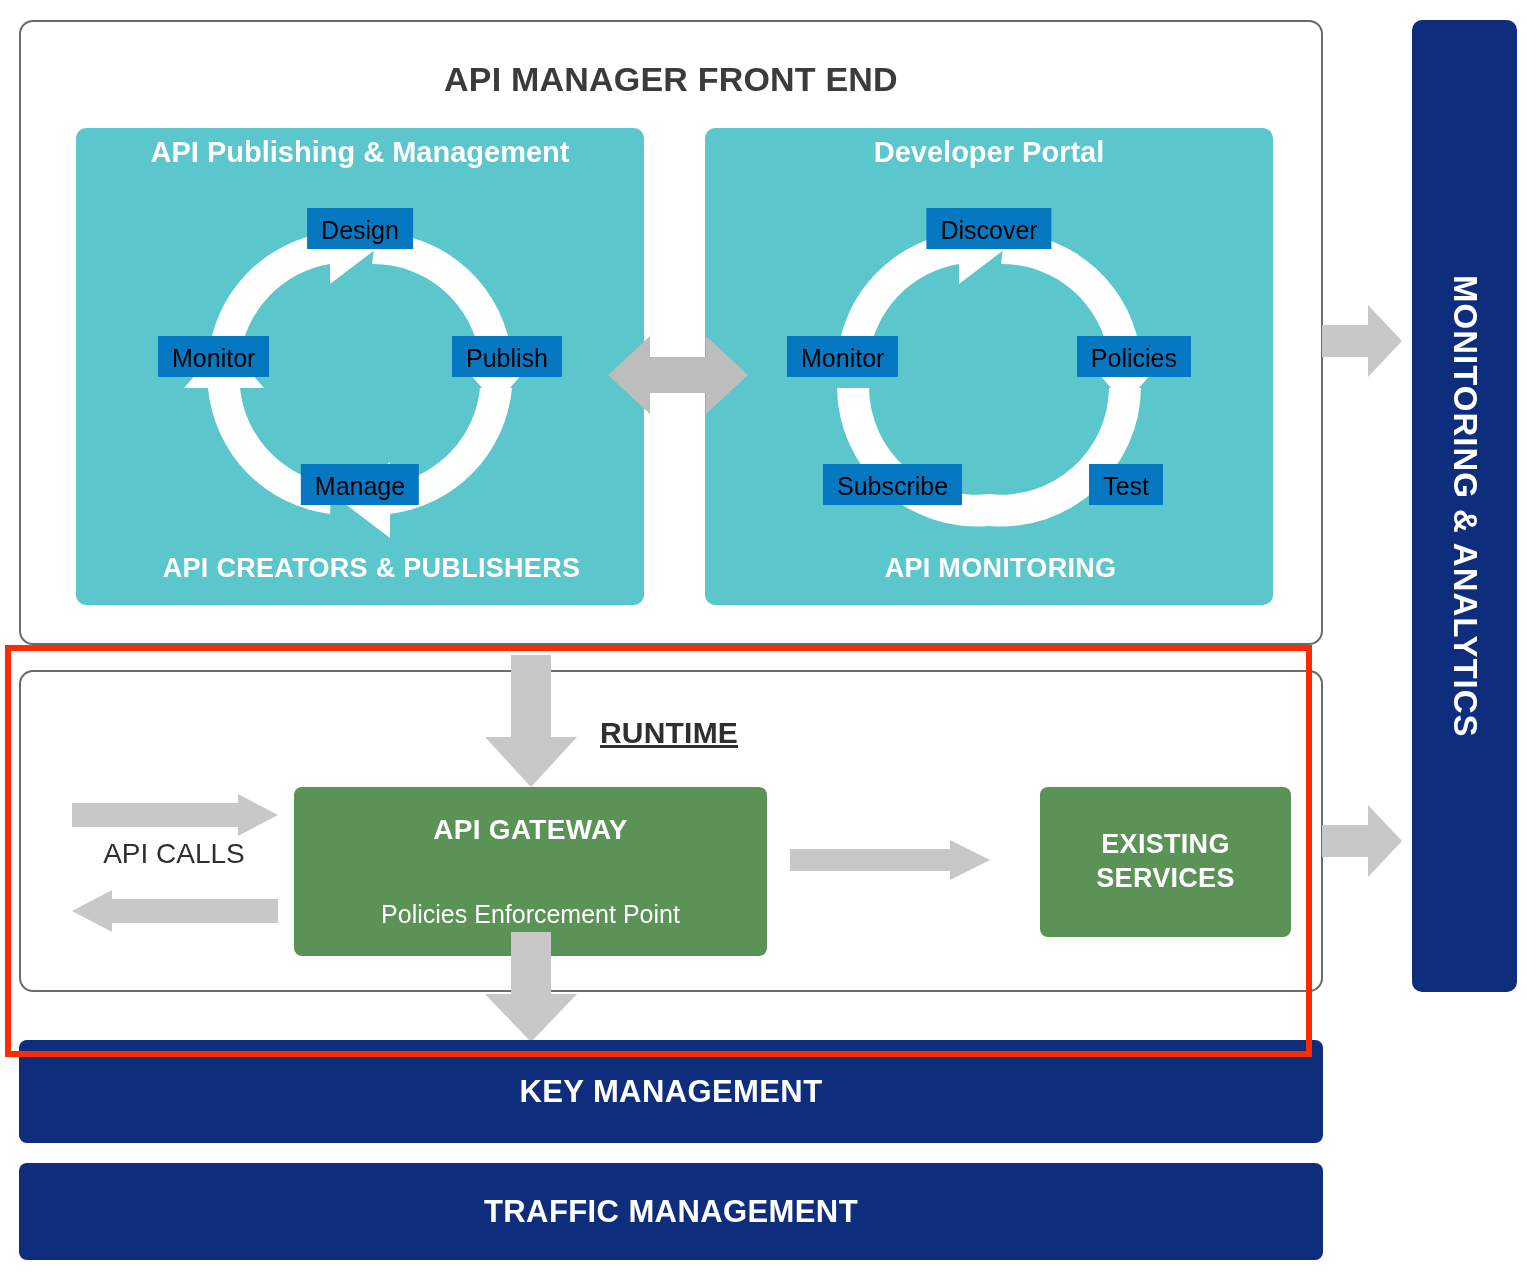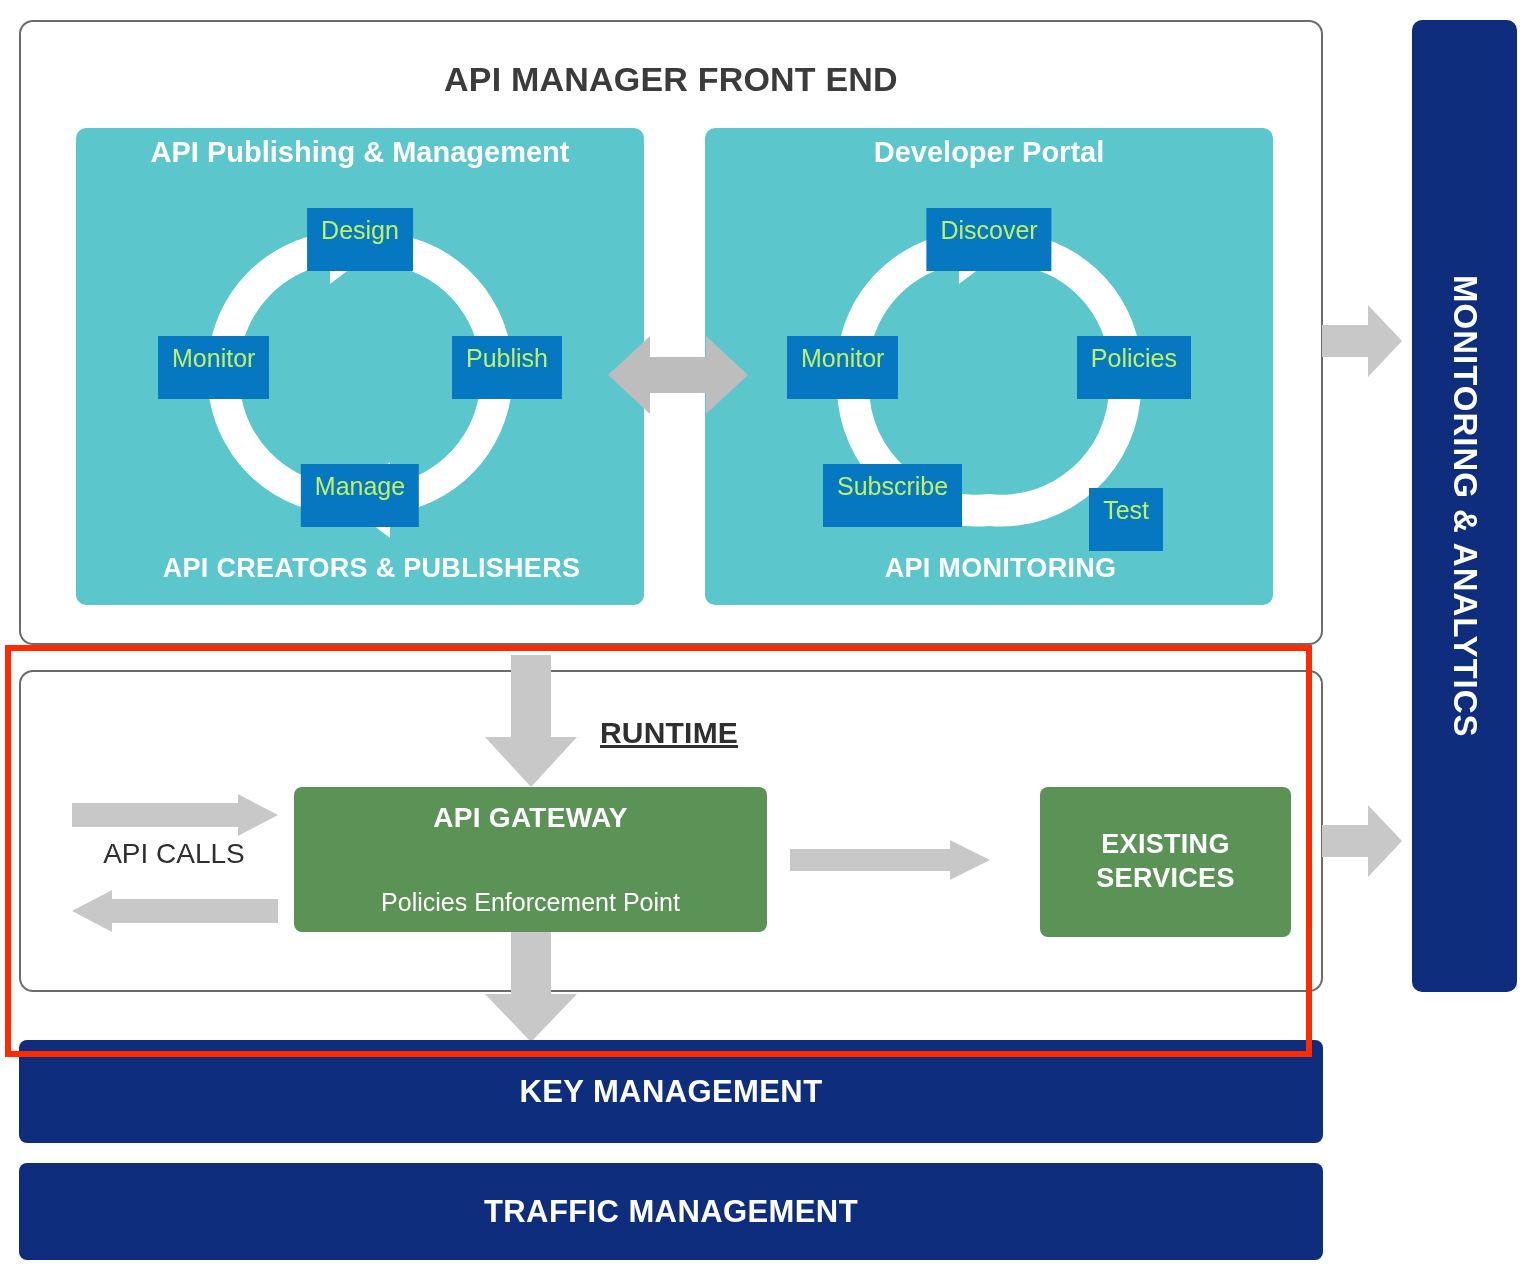--- a/index.html
+++ b/index.html
@@ -90,34 +90,34 @@
     transform: translateX(-50%);
     top: 80px;
     width: 360px;
     height: 330px;
   }
   .ring-wrap svg { display: block; }
 
   .node {
     position: absolute;
     background: #0678c2;
-    color: #bef264;
+    color: #000000;
     font-size: 25px;
     line-height: 1;
-    padding: 10px 14px 28px 14px;
+    padding: 10px 14px 6px 14px;
     white-space: nowrap;
     box-sizing: border-box;
     text-align: center;
   }
   .node.top    { left: 50%; transform: translateX(-50%); top: 0px; }
   .node.right  { right: -22px; top: 128px; }
   .node.left   { left: -22px;  top: 128px; }
   .node.bottom { left: 50%; transform: translateX(-50%); top: 256px; }
   .node.bottom-left  { left: 14px;  top: 256px; }
-  .node.bottom-right { right: 6px;  top: 256px; margin-top: 24px; }
+  .node.bottom-right { right: 6px;  top: 256px; }
 
   
   #double-arrow {
     position: absolute;
     left: 608px;
     top: 330px;
     width: 140px;
     height: 90px;
   }
 
@@ -126,21 +126,21 @@
     position: absolute;
     background: #5b9255;
     border-radius: 8px;
     color: #ffffff;
     box-sizing: border-box;
     display: flex;
     flex-direction: column;
     align-items: center;
     justify-content: center;
   }
-  #api-gateway { left: 294px; top: 787px; width: 473px; height: 145px; gap: 48px; }
+  #api-gateway { left: 294px; top: 787px; width: 473px; height: 169px; gap: 48px; }
   #existing-services { left: 1040px; top: 787px; width: 251px; height: 150px; }
 
   .gw-title {
     font-size: 28px;
     font-weight: bold;
     letter-spacing: .3px;
     line-height: 1.15;
   }
   .gw-sub {
     font-size: 25px;

